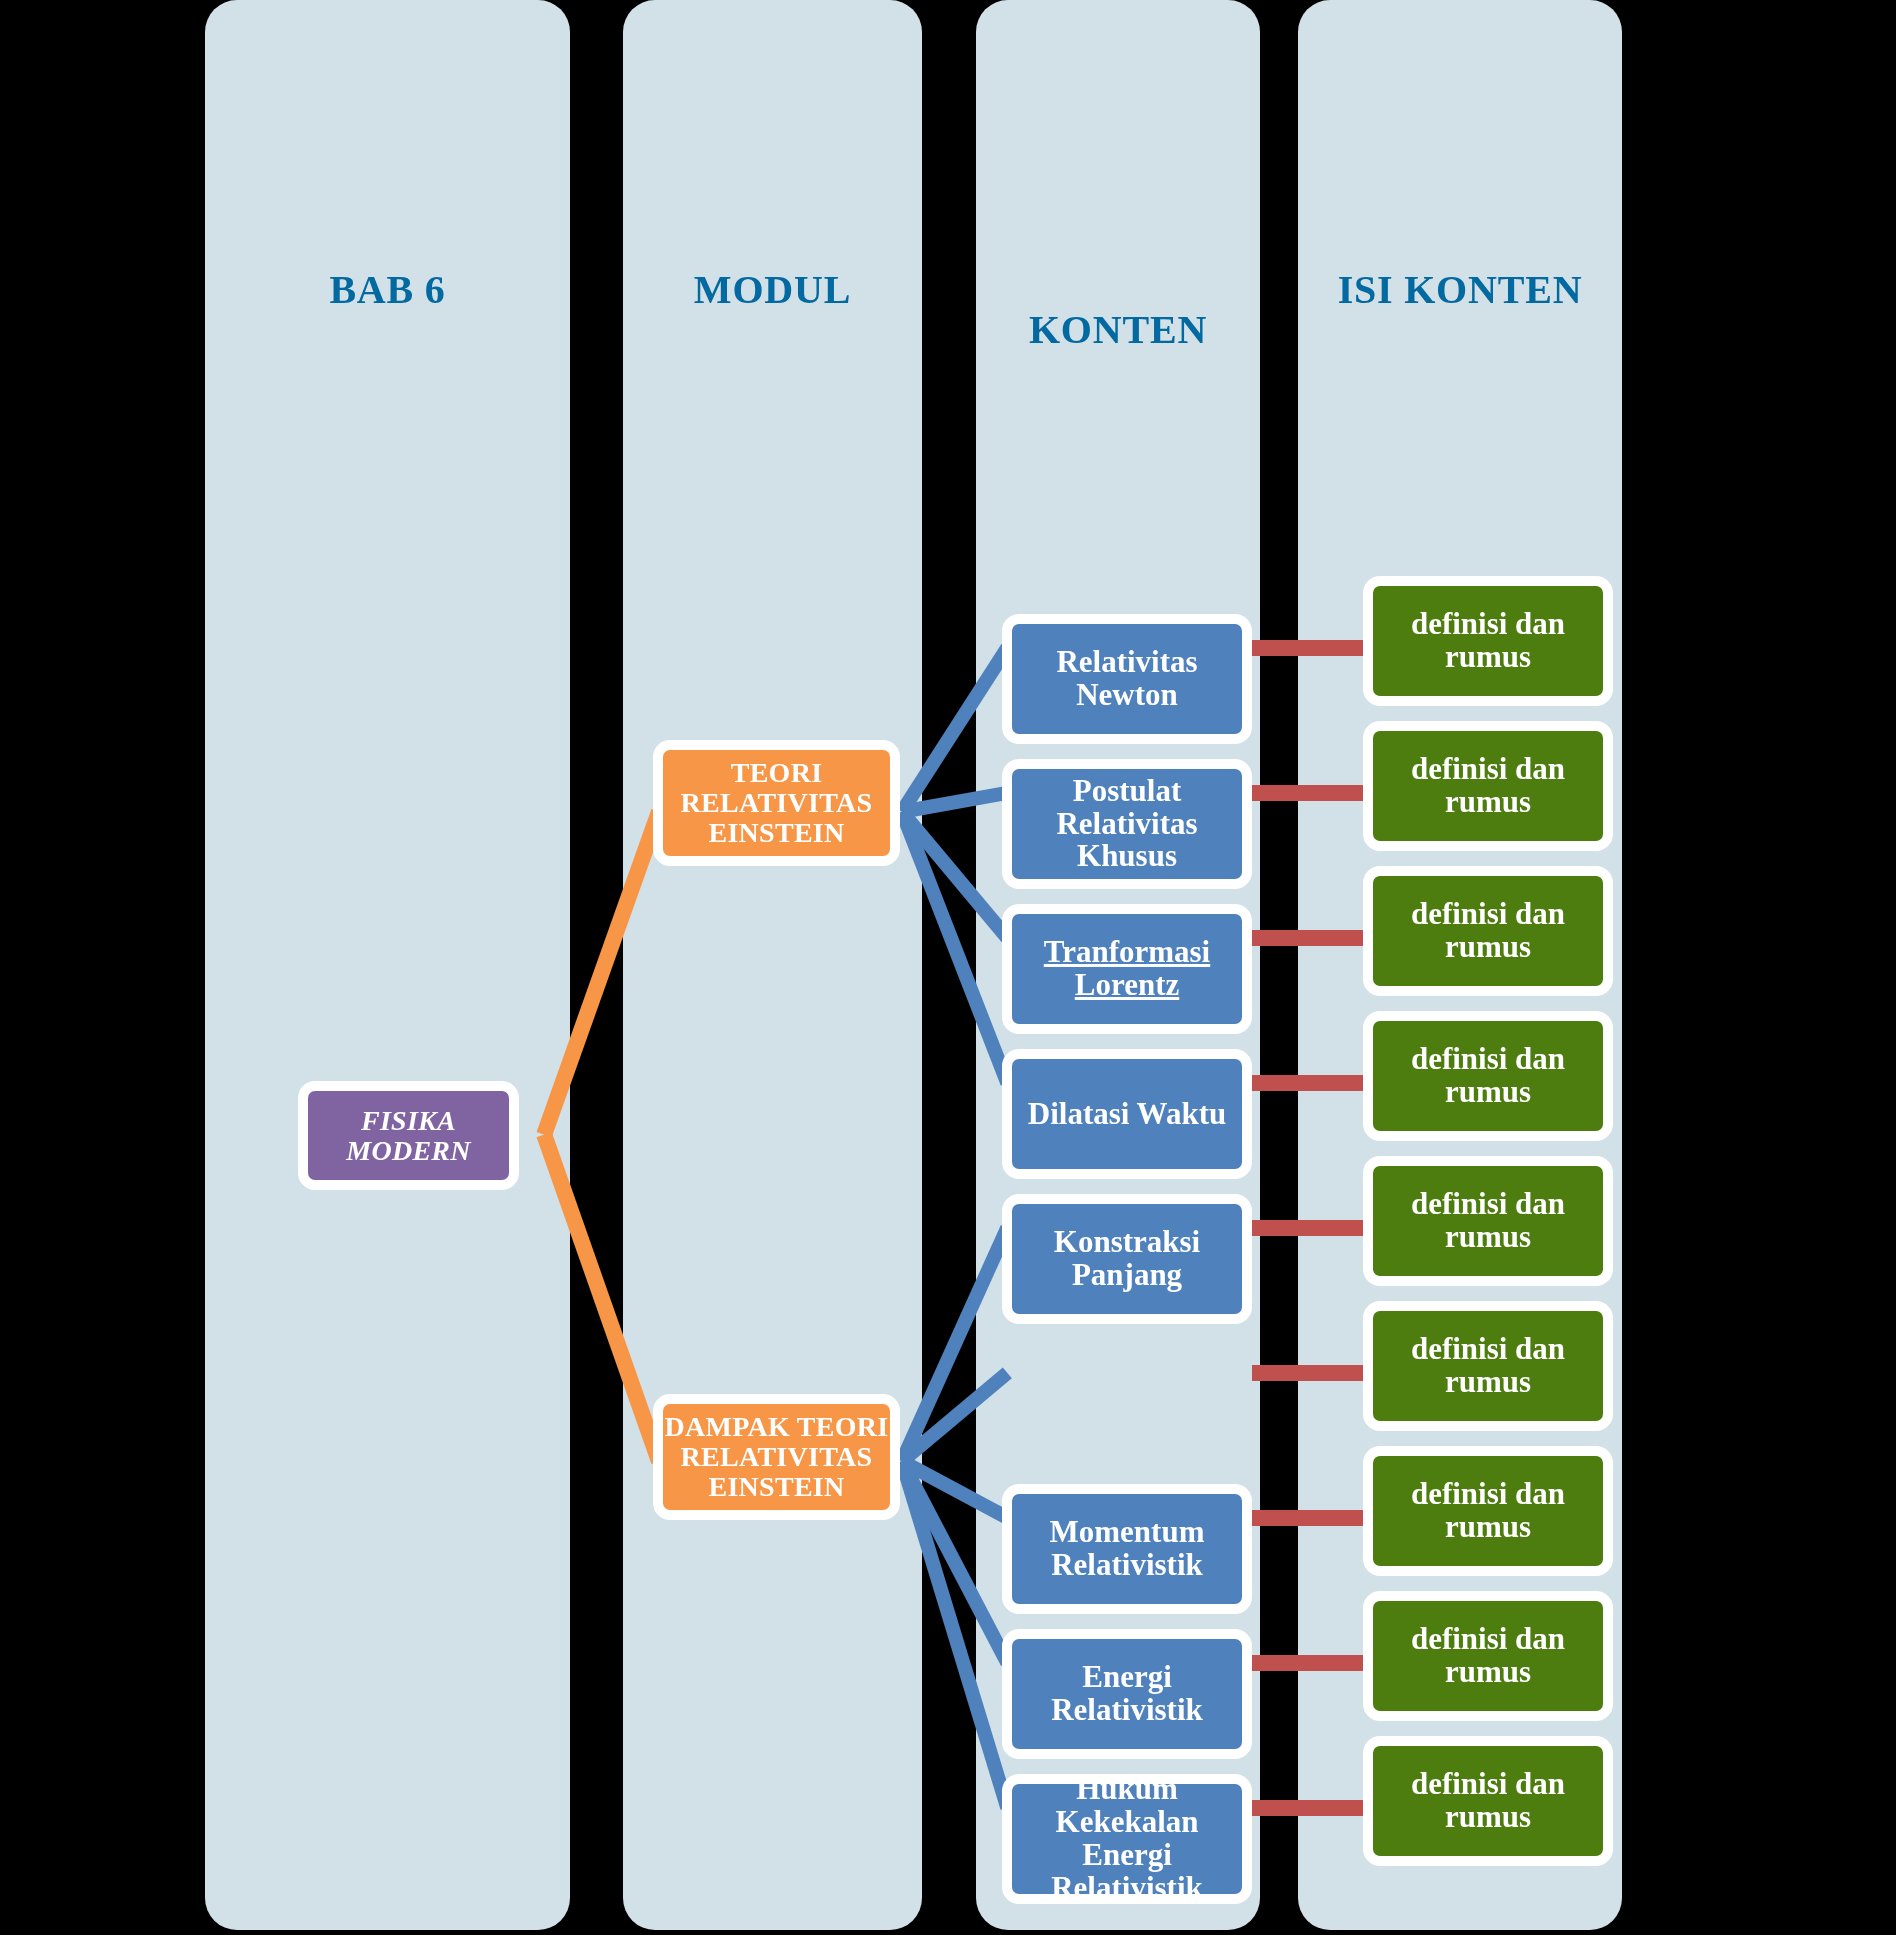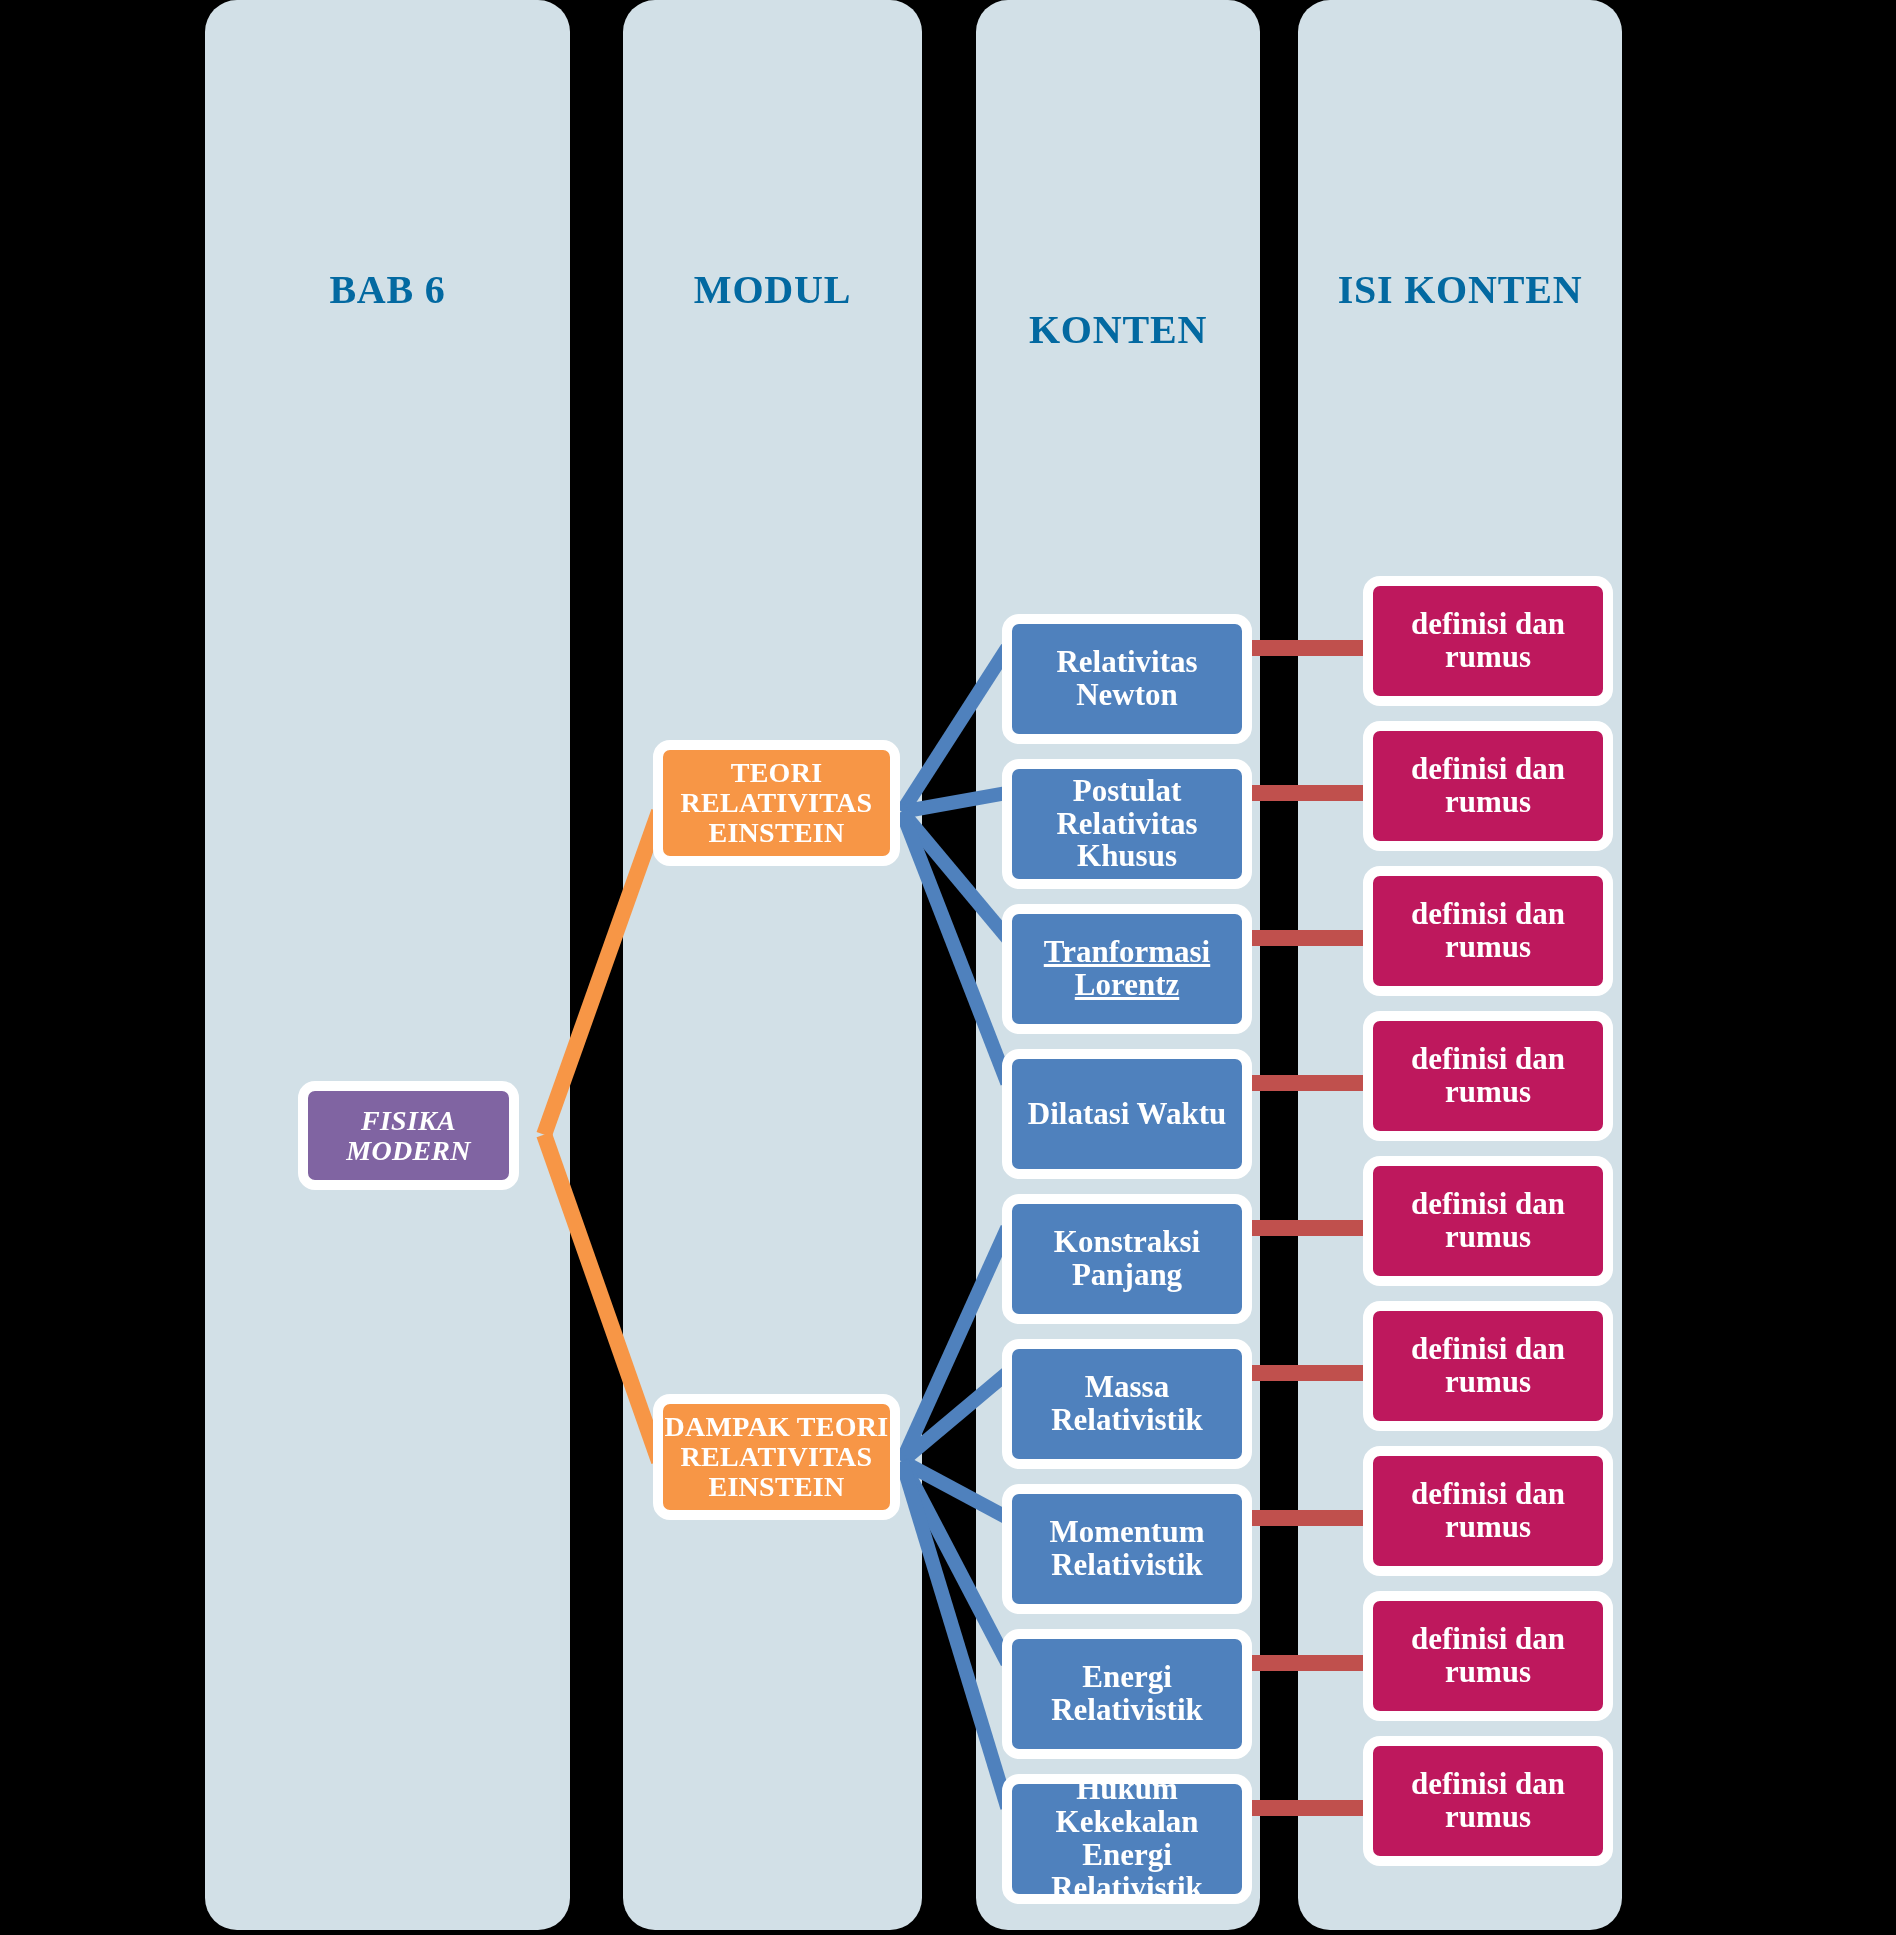--- a/index.html
+++ b/index.html
@@ -60,21 +60,21 @@
     background: #f79646;
     font-size: 28px;
     letter-spacing: 0.01em;
   }
   .node.content {
     background: #4f81bd;
     font-size: 31px;
     margin-top: 38px;
   }
   .node.detail {
-    background: #be185d;
+    background: #4d7c0f;
     font-size: 31px;
   }
 
   
   svg.links {
     position: absolute;
     left: 0;
     top: 0;
     width: 1896px;
     height: 1936px;
@@ -140,21 +140,20 @@
 RELATIVITAS
 EINSTEIN</div>
 
   <div class="node content" style="left:1002px; top:576px; width:250px; height:130px;">Relativitas Newton</div>
   <div class="node content" style="left:1002px; top:721px; width:250px; height:130px;">Postulat Relativitas
 Khusus</div>
   <div class="node content" style="left:1002px; top:866px; width:250px; height:130px;text-decoration:underline;">Tranformasi
 Lorentz</div>
   <div class="node content" style="left:1002px; top:1011px; width:250px; height:130px;">Dilatasi Waktu</div>
   <div class="node content" style="left:1002px; top:1156px; width:250px; height:130px;">Konstraksi Panjang</div>
-  <div class="node content" style="left:1002px; top:1301px; width:250px; height:130px;">Massa Relativistik</div>
   <div class="node content" style="left:1002px; top:1446px; width:250px; height:130px;">Momentum
 Relativistik</div>
   <div class="node content" style="left:1002px; top:1591px; width:250px; height:130px;">Energi Relativistik</div>
   <div class="node content" style="left:1002px; top:1736px; width:250px; height:130px;">Hukum Kekekalan
 Energi Relativistik</div>
 
   <div class="node detail" style="left:1363px; top:576px; width:250px; height:130px;">definisi dan rumus</div>
   <div class="node detail" style="left:1363px; top:721px; width:250px; height:130px;">definisi dan rumus</div>
   <div class="node detail" style="left:1363px; top:866px; width:250px; height:130px;">definisi dan rumus</div>
   <div class="node detail" style="left:1363px; top:1011px; width:250px; height:130px;">definisi dan rumus</div>

